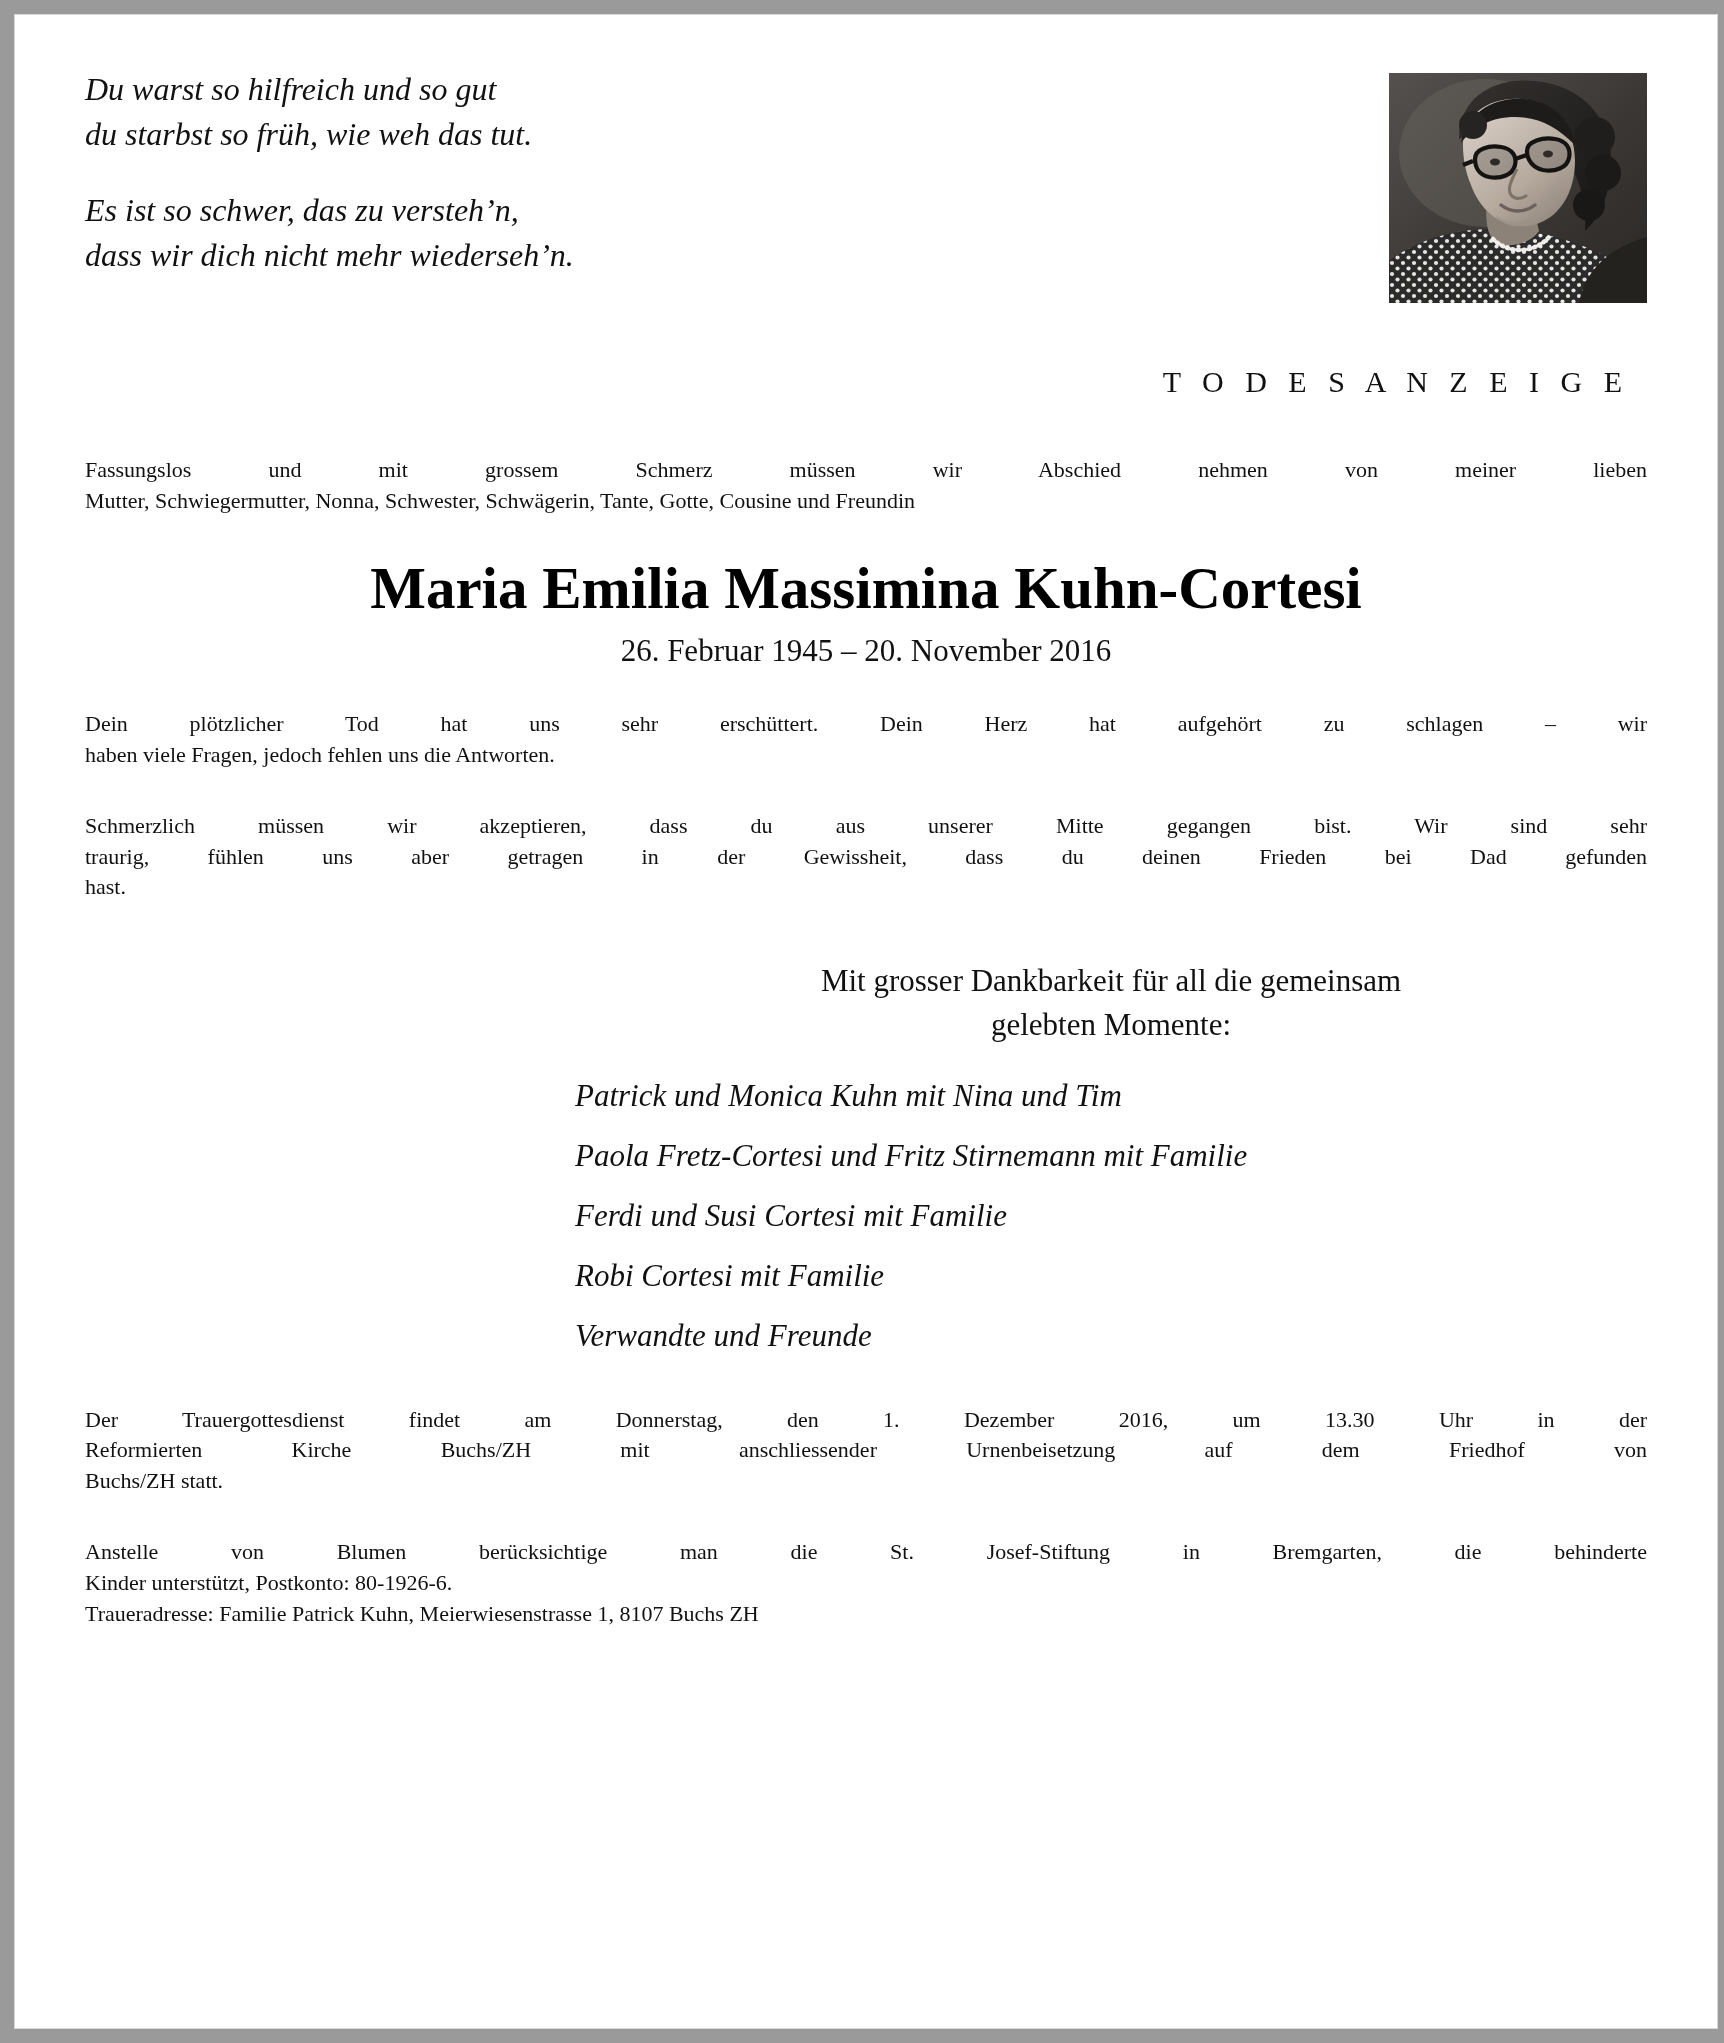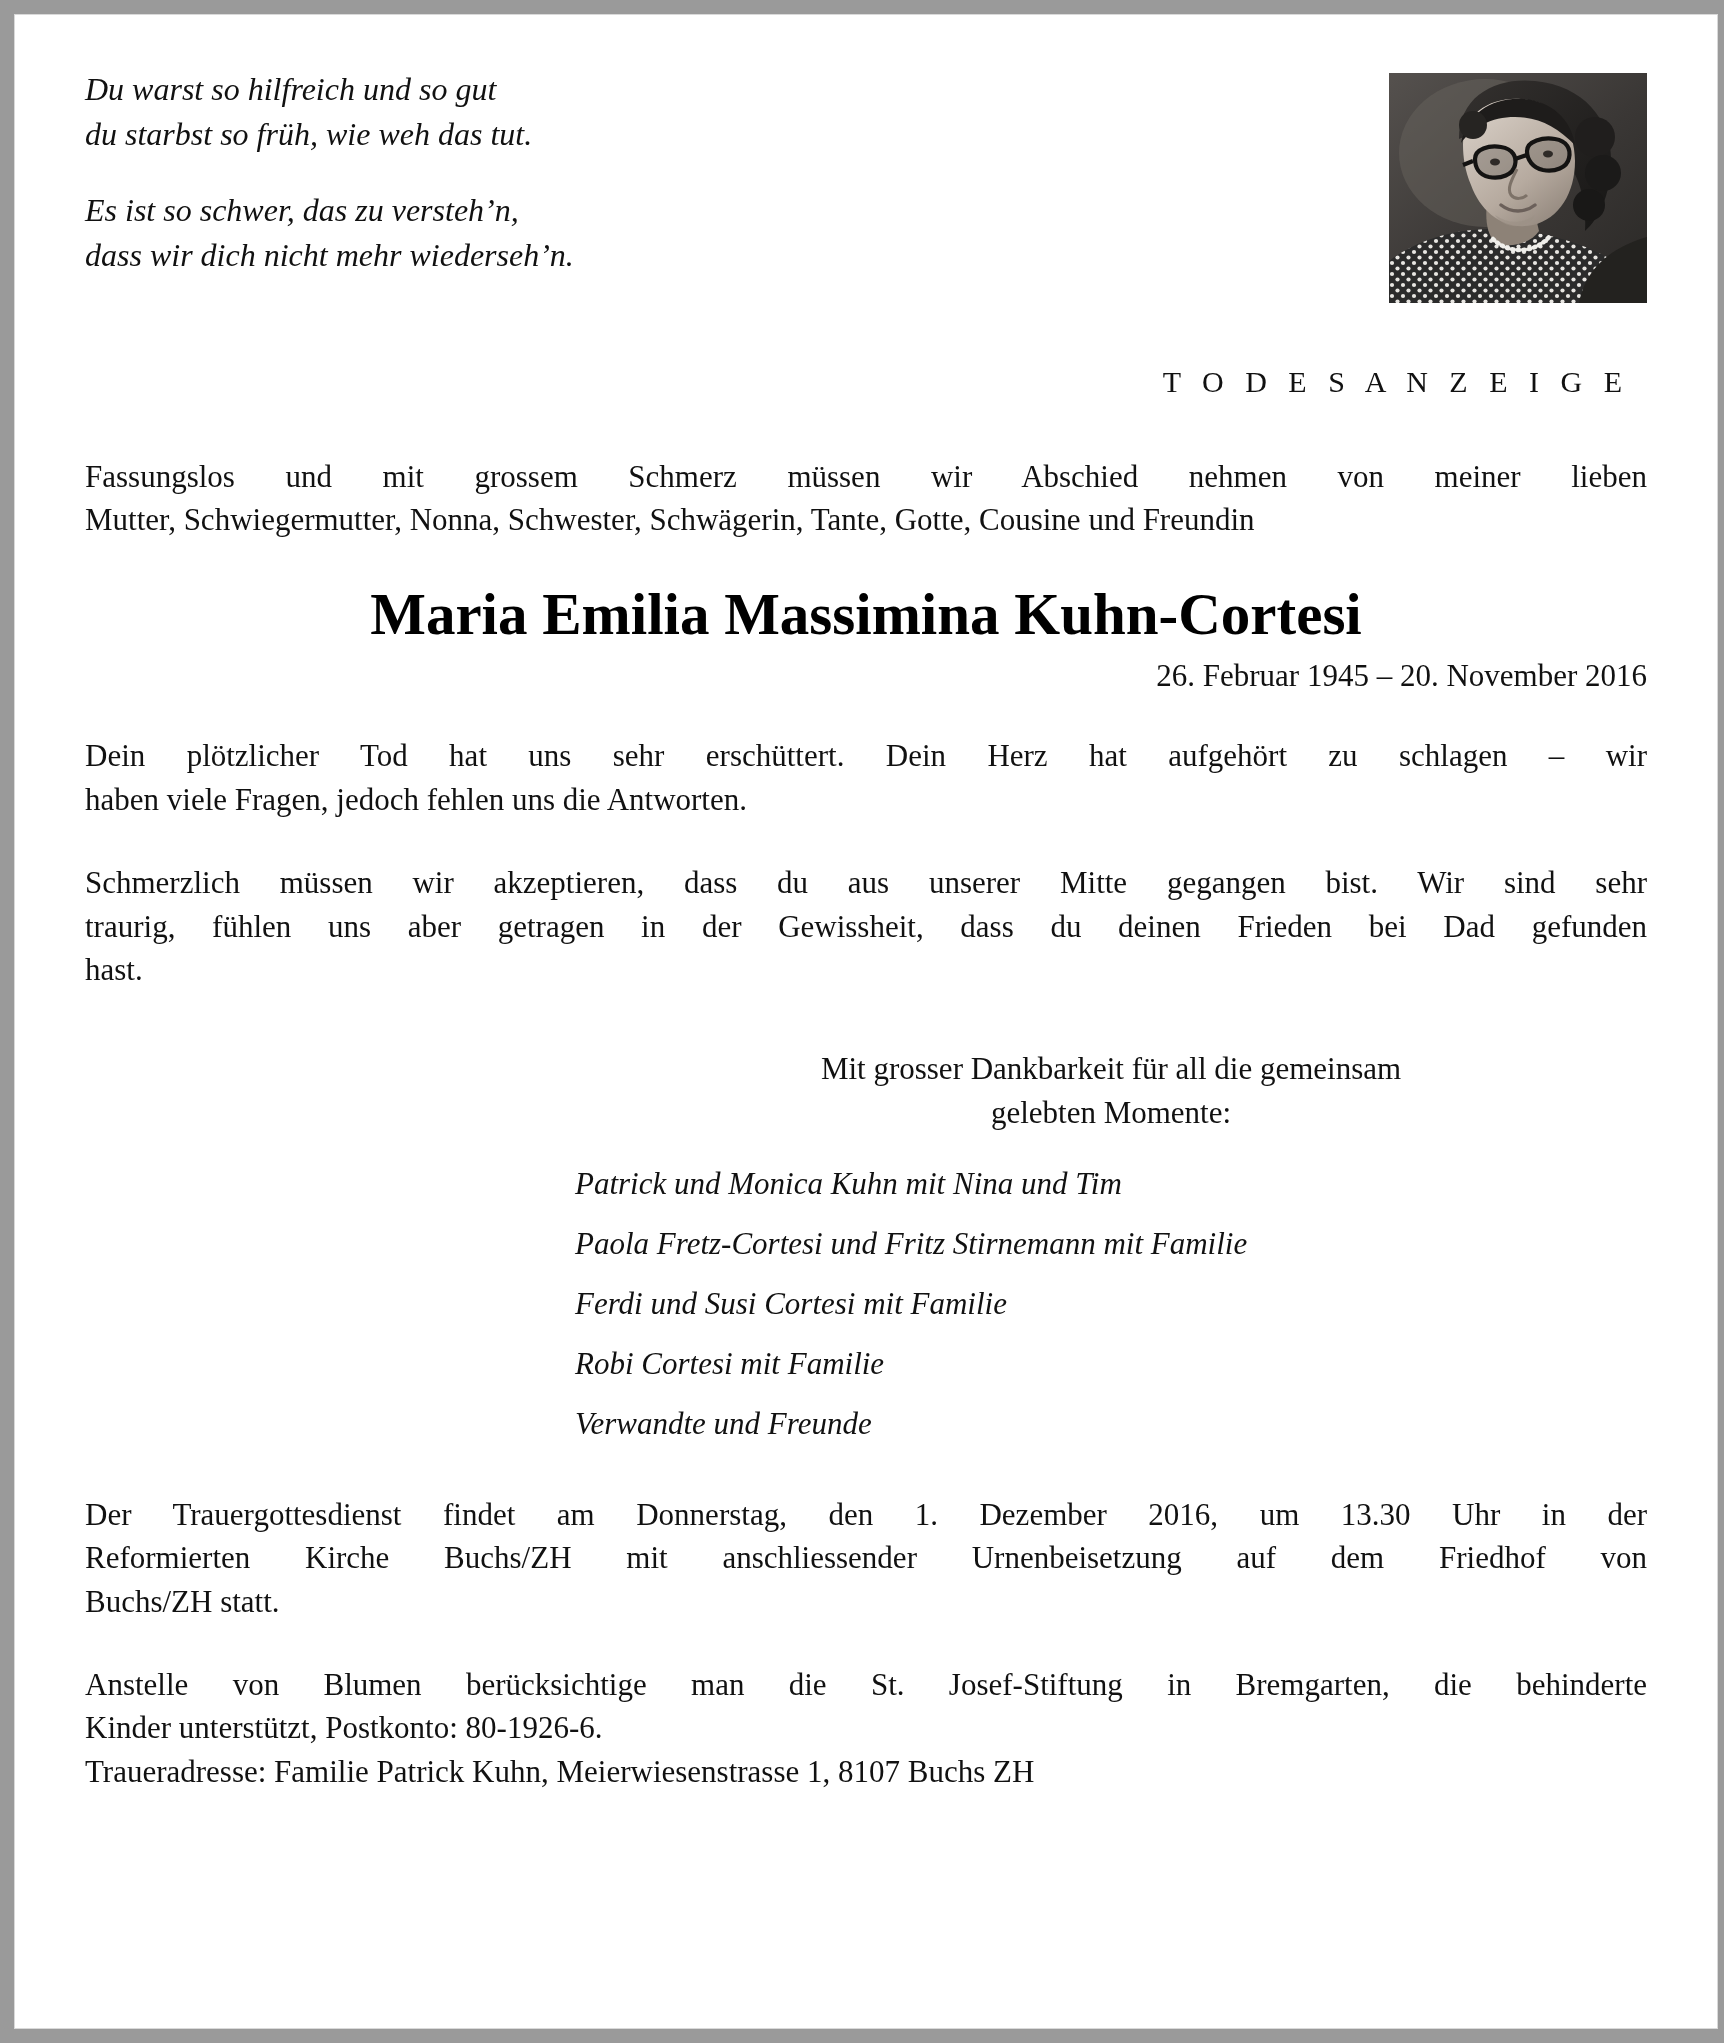--- a/index.html
+++ b/index.html
@@ -61,21 +61,21 @@
     text-align: right;
     font-size: 30px;
     letter-spacing: 7px;
     margin: 86px 0 0 0;
     padding-right: 18px;
     color: #111;
   }
 
   
   .body-text {
-    font-size: 31px;
+    font-size: 22px;
     line-height: 1.40;
     color: #111;
     text-align: justify;
     text-justify: inter-word;
     margin: 0;
   }
   .intro {
     margin-top: 56px;
     text-align: justify;
   }
@@ -88,21 +88,21 @@
   .deceased-name {
     text-align: center;
     font-weight: bold;
     font-size: 59px;
     line-height: 1.1;
     letter-spacing: 0px;
     margin: 40px 0 0 0;
     color: #000;
   }
   .deceased-dates {
-    text-align: right;
+    text-align: center;
     font-size: 31px;
     margin: 12px 0 0 0;
     color: #111;
   }
 
   .para {
     margin-top: 40px;
   }
   .para-justify {
     text-align: justify;

